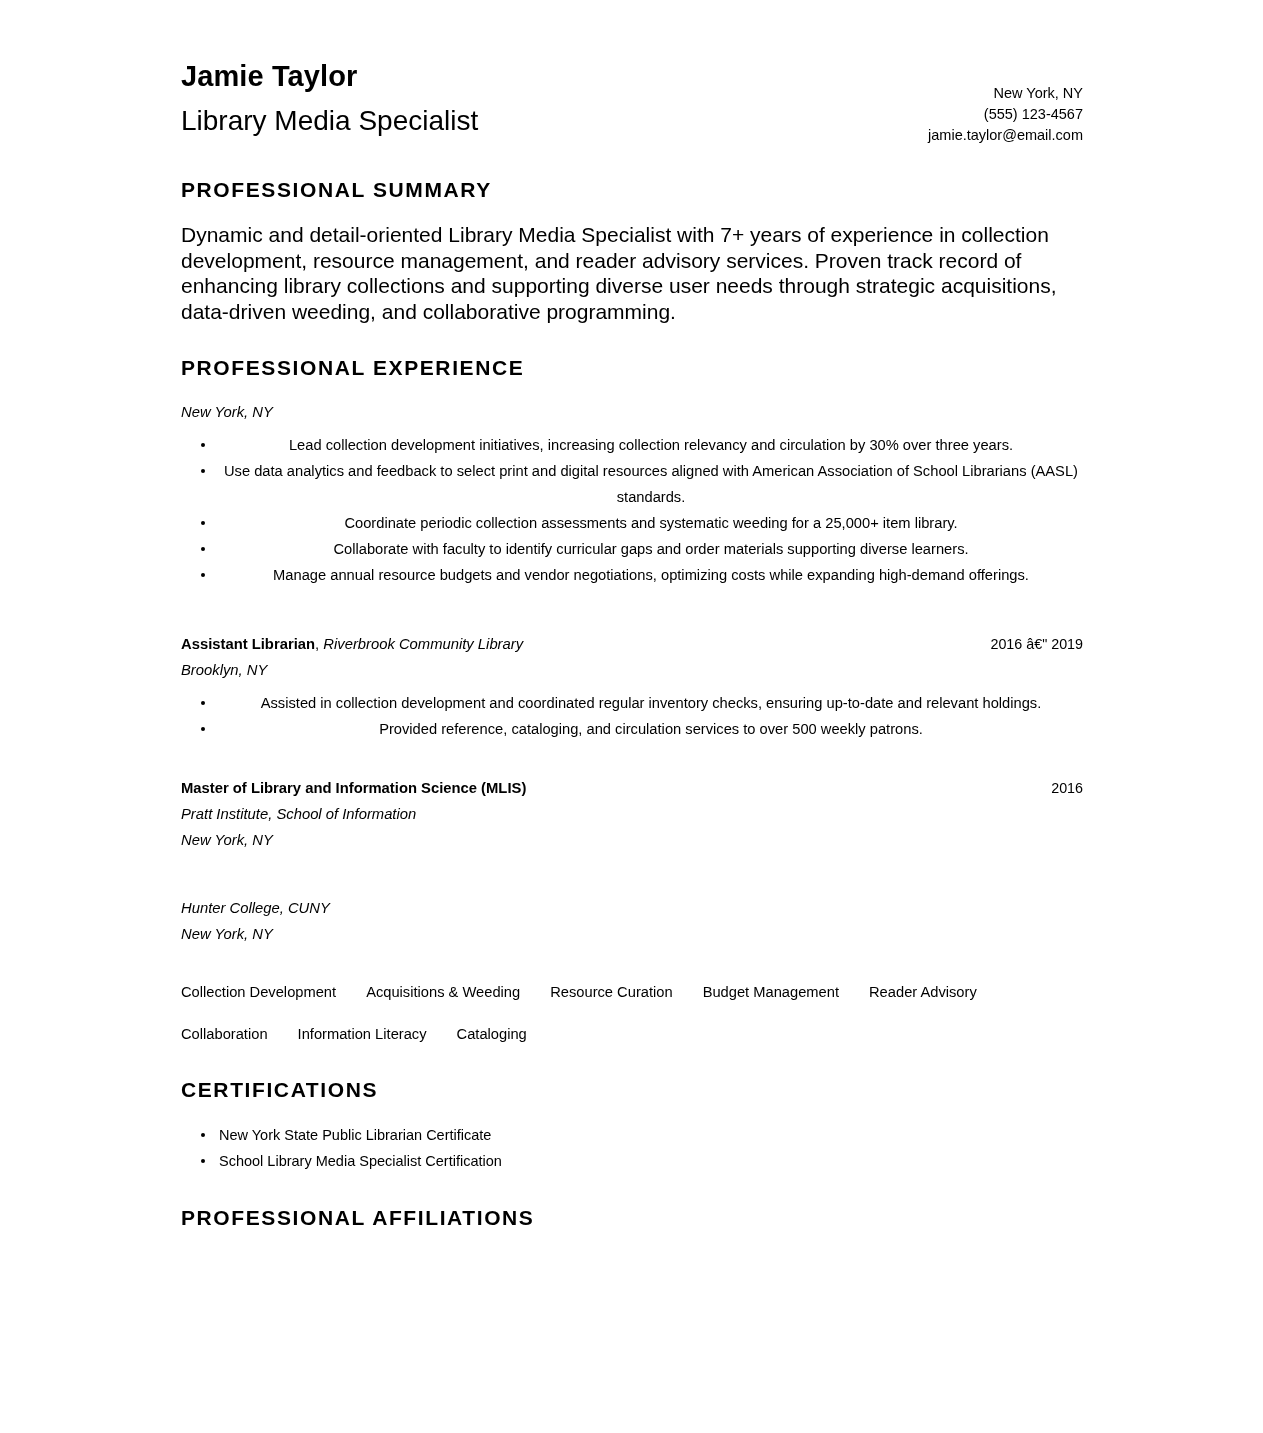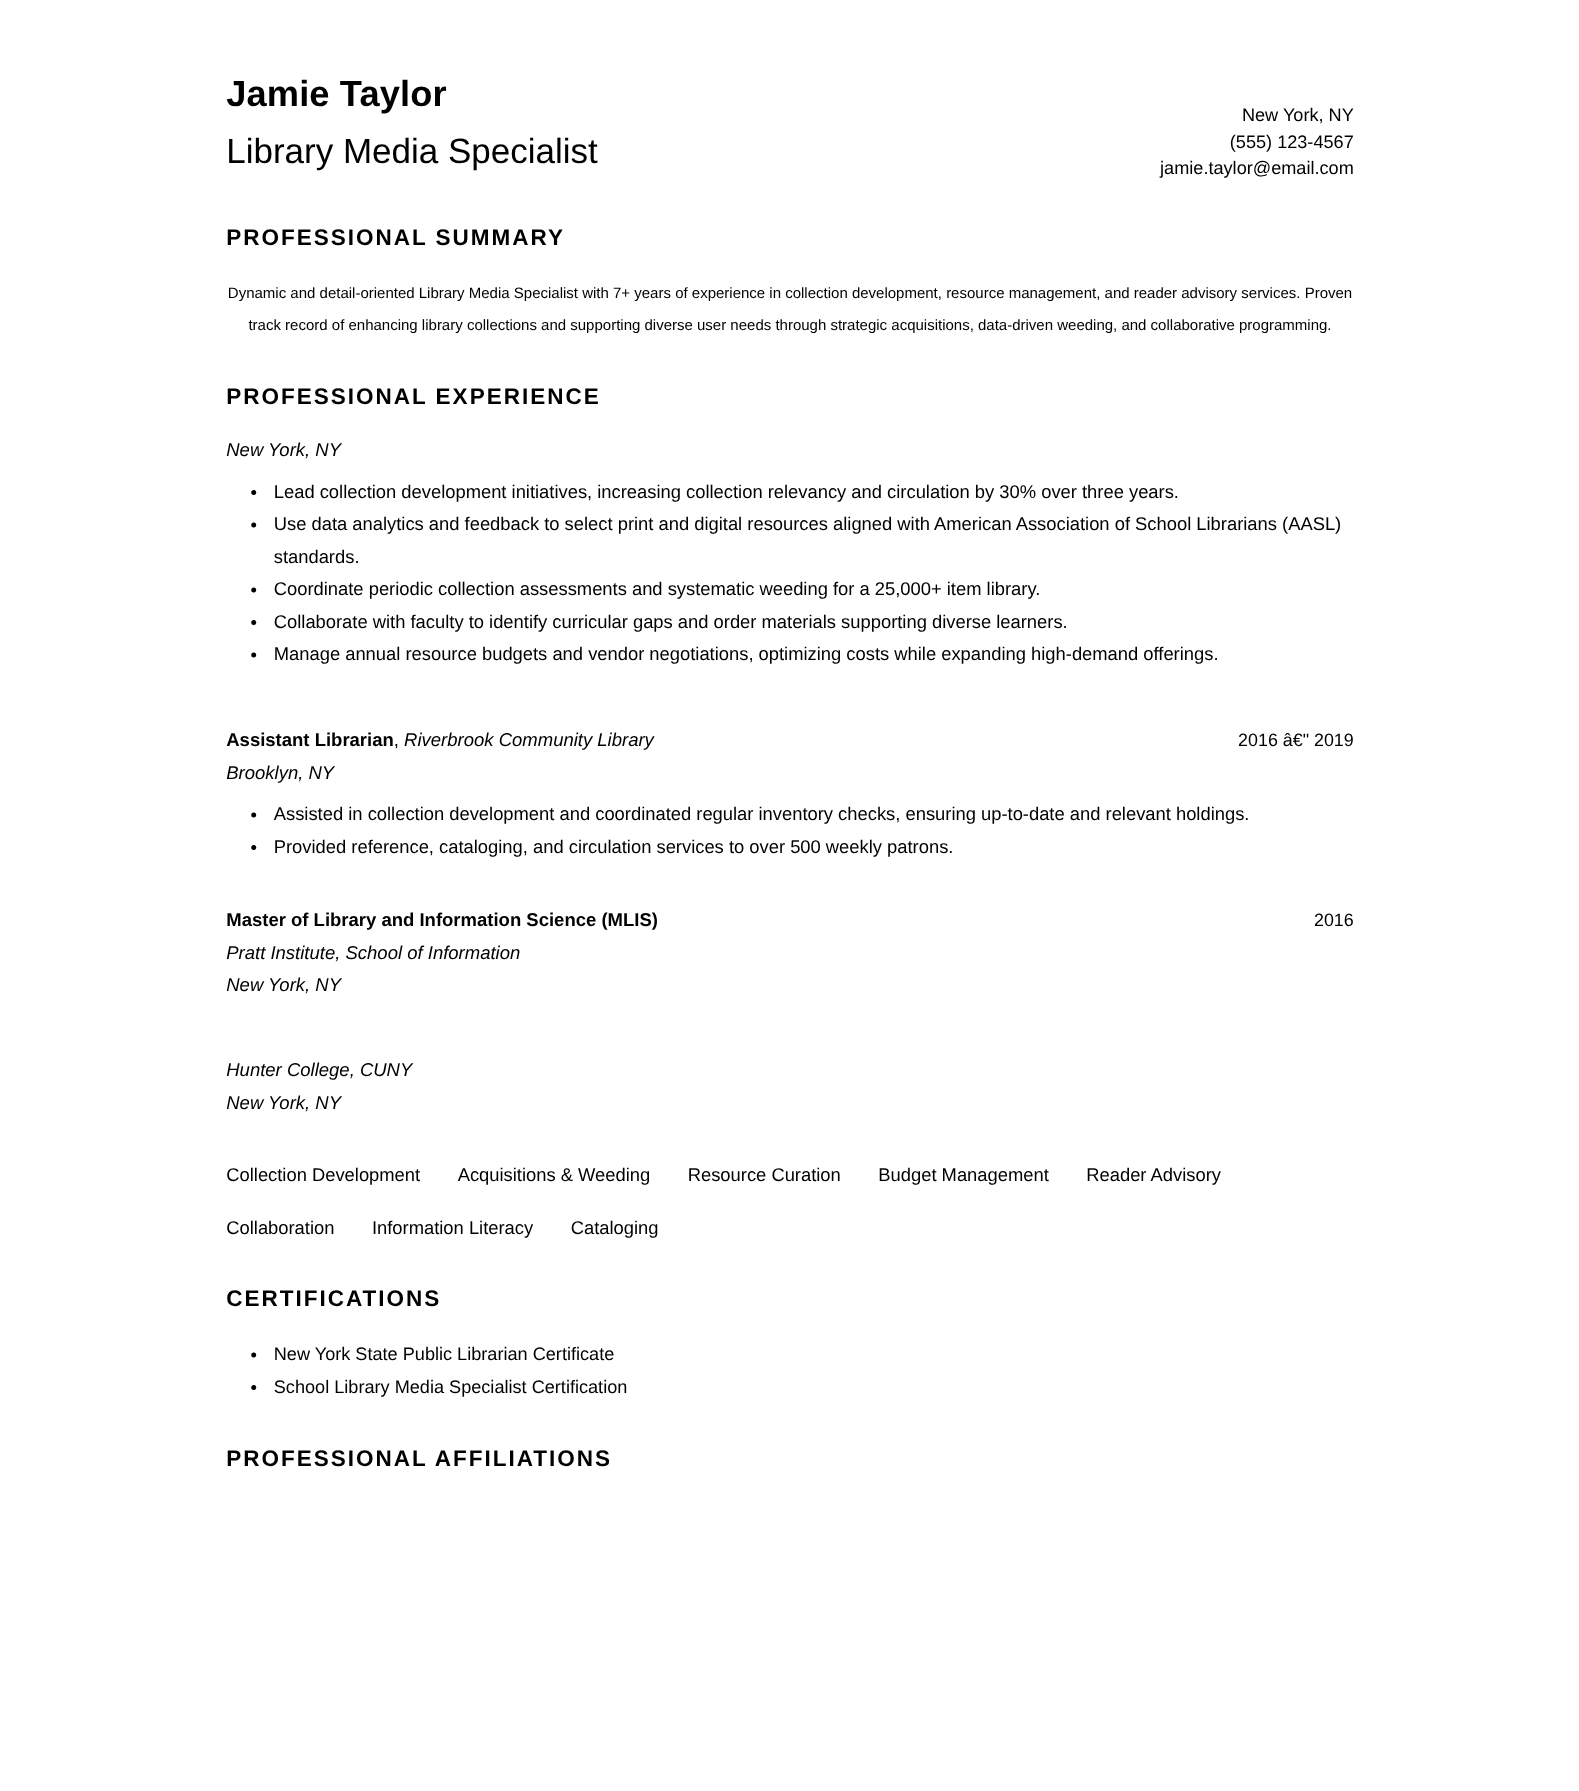--- a/index.html
+++ b/index.html
@@ -52,33 +52,33 @@
     font-size: 14.5px;
     line-height: 21px;
     padding-top: 28px;
     white-space: nowrap;
   }
   .contact div { margin: 0; }
 
   
   .section { margin-top: 34px; }
   .section-title {
-    font-size: 18px;
+    font-size: 21px;
     font-weight: bold;
     letter-spacing: 1.6px;
     text-transform: uppercase;
     margin: 0 0 22px 0;
     line-height: 20px;
   }
 
   .summary-text {
-    font-size: 12px;
+    font-size: 21px;
     line-height: 25.5px;
     margin: 0;
-    text-align: center;
+    text-align: left;
   }
 
   
   .entry { margin-bottom: 8px; }
   .entry + .entry { margin-top: 44px; }
   .entry-head {
     display: flex;
     justify-content: space-between;
     align-items: baseline;
   }
@@ -106,20 +106,21 @@
     margin: 8px 0 0 0;
     padding-left: 28px;
     list-style: none;
   }
   ul.bullets li {
     position: relative;
     font-size: 14.7px;
     line-height: 26px;
     padding-left: 10px;
     margin: 0;
+    text-align: center;
   }
   ul.bullets li::before {
     content: "";
     position: absolute;
     left: -8px;
     top: 11px;
     width: 4px;
     height: 4px;
     border-radius: 50%;
     background: #000000;

